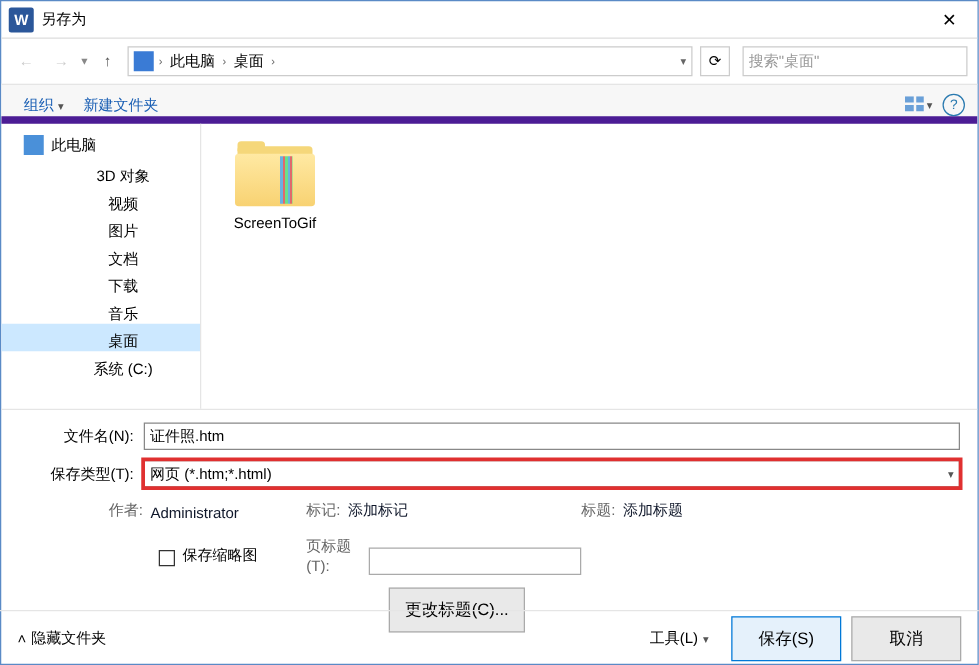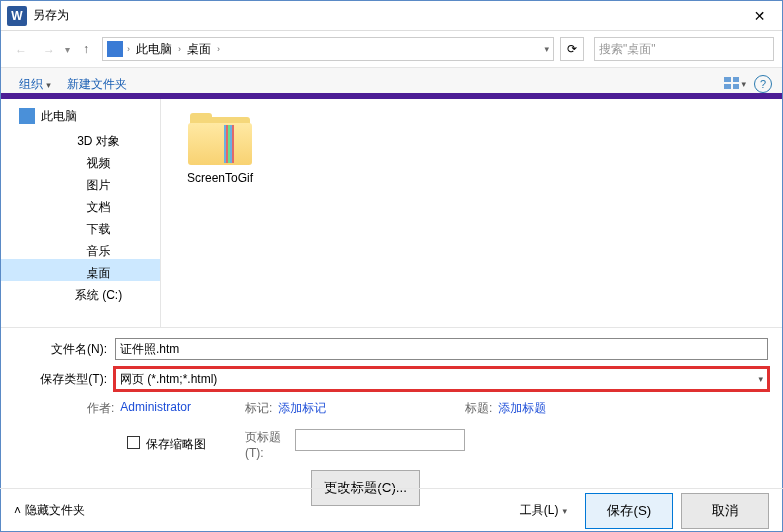--- a/index.html
+++ b/index.html
@@ -57,26 +57,26 @@
 .form-row { display: flex; align-items: center; margin-bottom: 8px; justify-content: flex-end; }
 .form-label { width: 100px; text-align: right; padding-right: 8px; }
 .form-field { flex: 1; }
 .text-input { width: 100%; height: 22px; border: 1px solid #888; padding: 0 4px; font-size: 12px; }
 .combo { width: 100%; height: 22px; border: 1px solid #888; display: flex; align-items: center; padding: 0 4px; }
 .combo .val { flex: 1; }
 .combo .arr { font-size: 9px; color: #555; }
 .highlight { outline: 3px solid #e03030; outline-offset: -1px; }
 
 .meta-row { display: flex; align-items: center; margin-top: 10px; }
-.meta-col { display: flex; align-items: flex-start; gap: 6px; }
+.meta-col { display: flex; align-items: flex-end; gap: 6px; }
 .meta-col.c1 { width: 230px; padding-left: 72px; }
 .meta-col.c2 { width: 220px; }
 .meta-col.c3 { }
 .meta-label { color: #666; }
-.meta-link { color: #1d4ed8; }
+.meta-link { color: #0f172a; }
 .chk { width: 13px; height: 13px; border: 1px solid #333; display: inline-block; }
 .pgtitle-input { width: 170px; height: 22px; border: 1px solid #aaa; }
 .btn { height: 36px; padding: 0 12px; border: 1px solid #aaa; background: #e9e9e9; display: inline-flex; align-items: center; }
 .btn.default { border: 1px solid #0078d7; background: #e5f1fb; }
 
 .footer { position: absolute; bottom: 0; left: 0; right: 0; height: 44px; border-top: 1px solid #e5e5e5; display: flex; align-items: center; padding: 0 14px; }
 .footer .exp { display: flex; align-items: center; gap: 4px; }
 .footer .spacer { flex: 1; }
 .footer .tools { margin-right: 18px; display: flex; align-items: center; gap: 4px; }
 .footer .arr { font-size: 9px; color: #555; }

